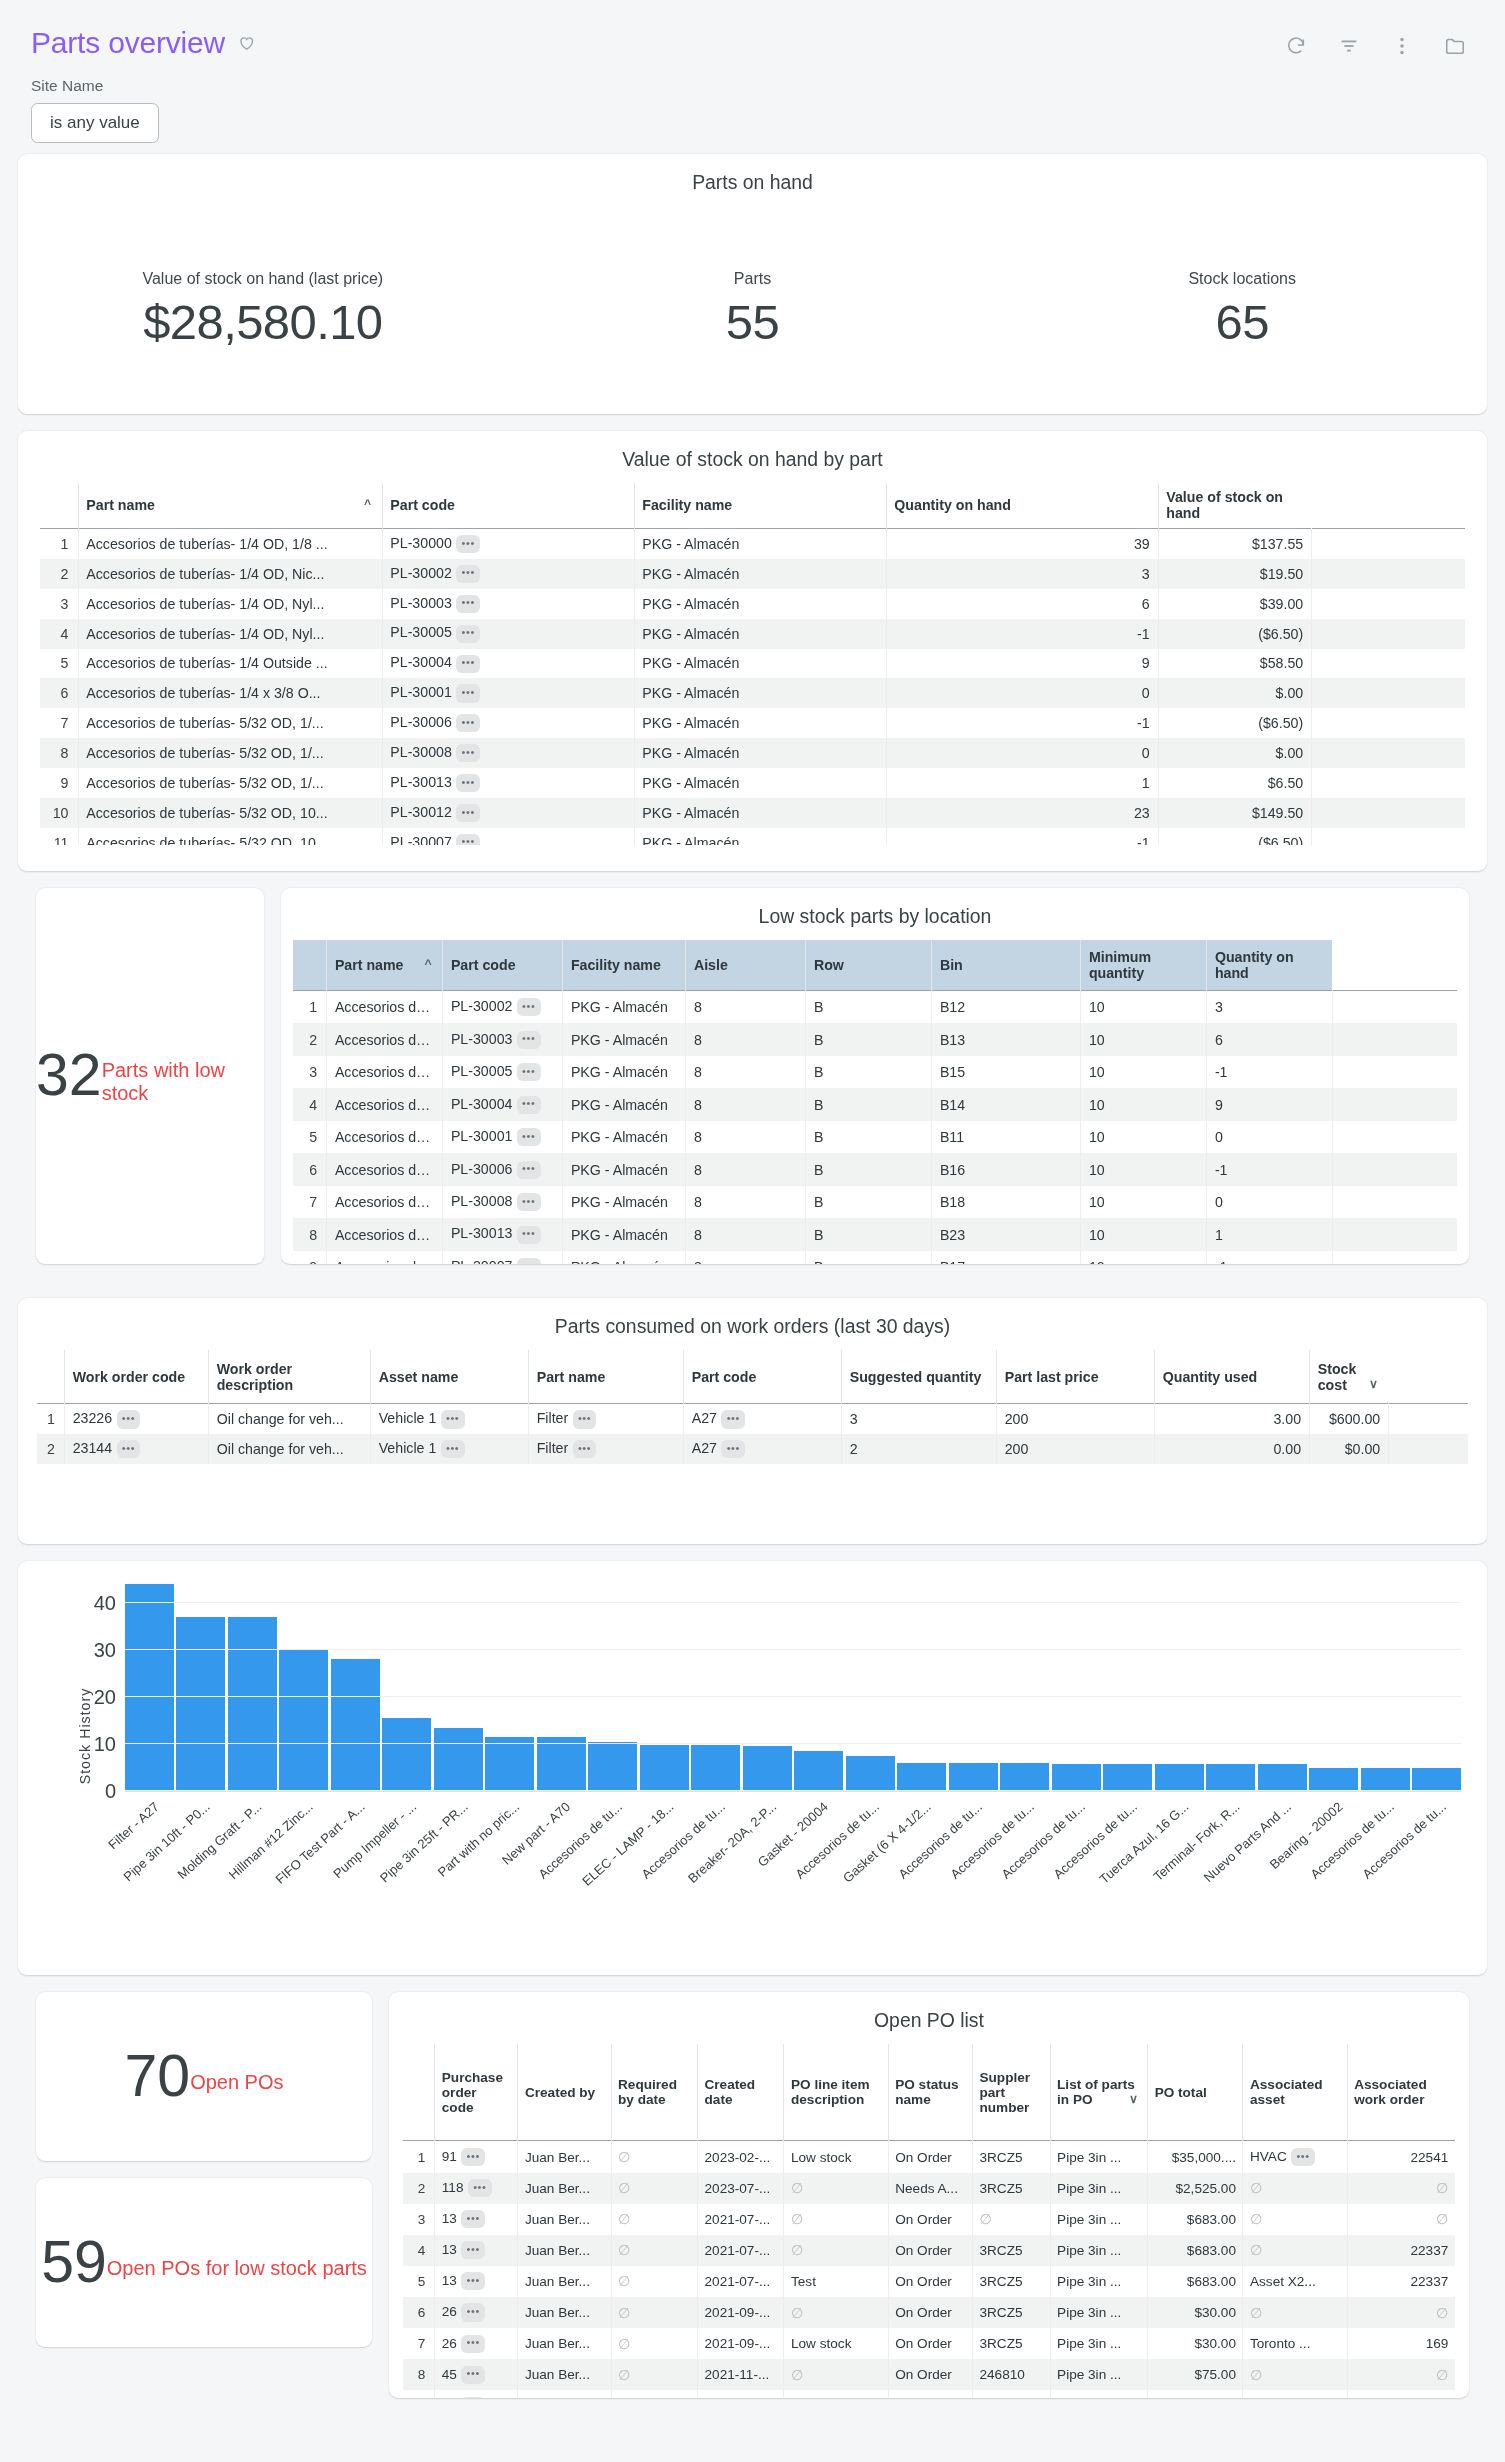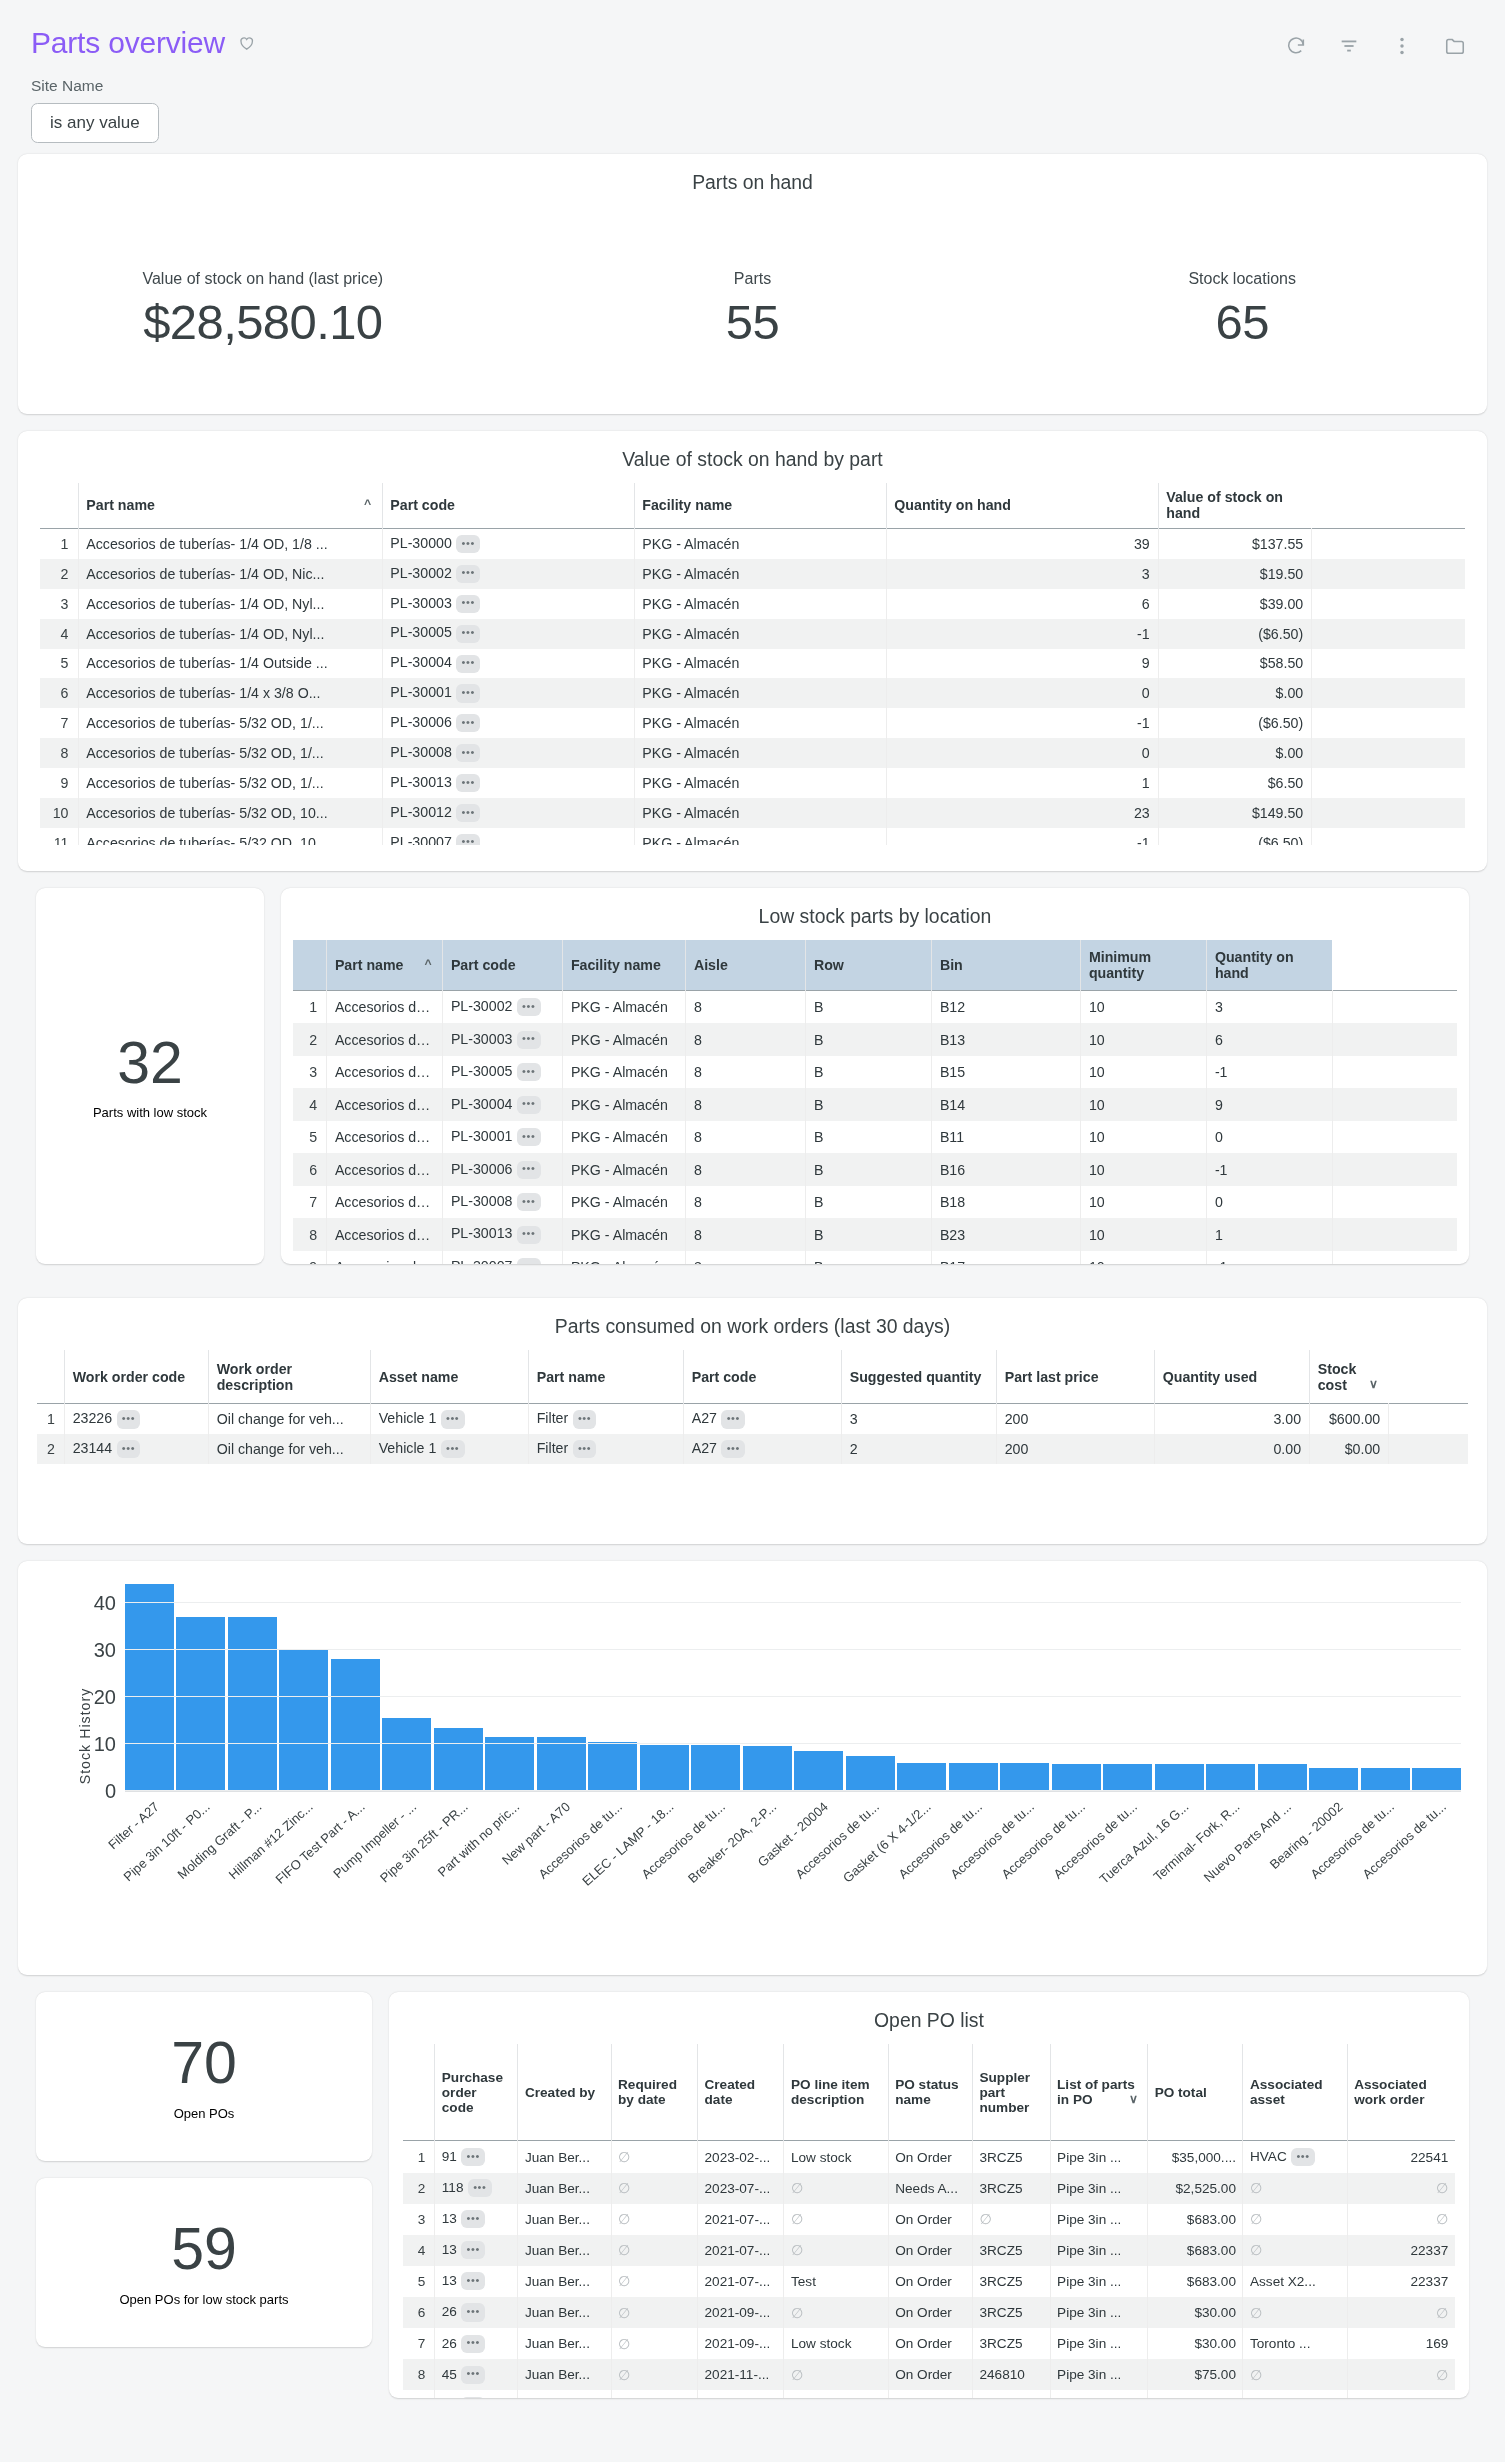--- a/index.html
+++ b/index.html
@@ -47,24 +47,24 @@
   }
 
   
   .kpi-card { height: 260px; display: flex; flex-direction: column; }
   .kpi-row { flex: 1; display: flex; align-items: center; }
   .kpi-cell { flex: 1; text-align: center; }
   .kpi-label { font-size: 16px; color: #3f484c; margin-bottom: 6.5px; }
   .kpi-value { font-size: 49px; color: #3a4245; font-weight: 400; letter-spacing: -0.6px; }
 
   
-  .single-tile { display:flex; flex-direction:column; align-items:center; justify-content:center; background:#fff;
+  .single-tile { display:flex; flex-direction:row; align-items:center; justify-content:center; background:#fff;
     border-radius:9px; box-shadow: 0 0.6px 1.9px rgba(0,0,0,0.10), 0 0.6px 1.3px rgba(0,0,0,0.06); }
   .single-num { font-size: 59px; color: #3a4245; font-weight: 400; line-height: 1.05; }
-  .single-lbl { font-size: 13px; color: #000000; margin-top: 10.3px; }
+  .single-lbl { font-size: 20px; color: #ef4444; margin-top: 10.3px; }
 
   
   table.dt { border-collapse: collapse; width: 100%; font-size: 14.2px; table-layout: fixed; }
   table.dt th {
     font-weight: bold; color: #2f383c; text-align: left; font-size: 14.2px;
     padding: 6.5px 7.8px; vertical-align: middle; border-left: 1.3px solid #e3e5e7;
     background: transparent;
   }
   table.dt thead tr { border-bottom: 1.9px solid #9aa3a8; }
   table.dt td {

